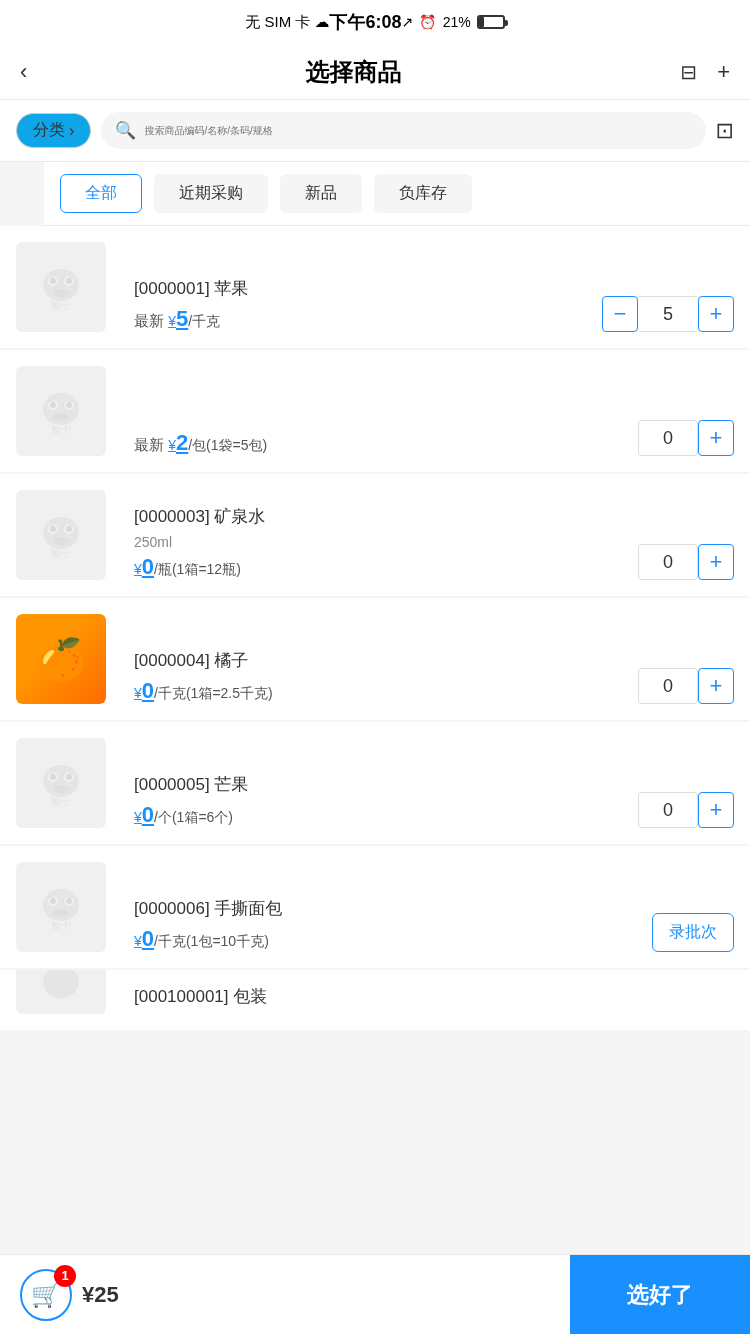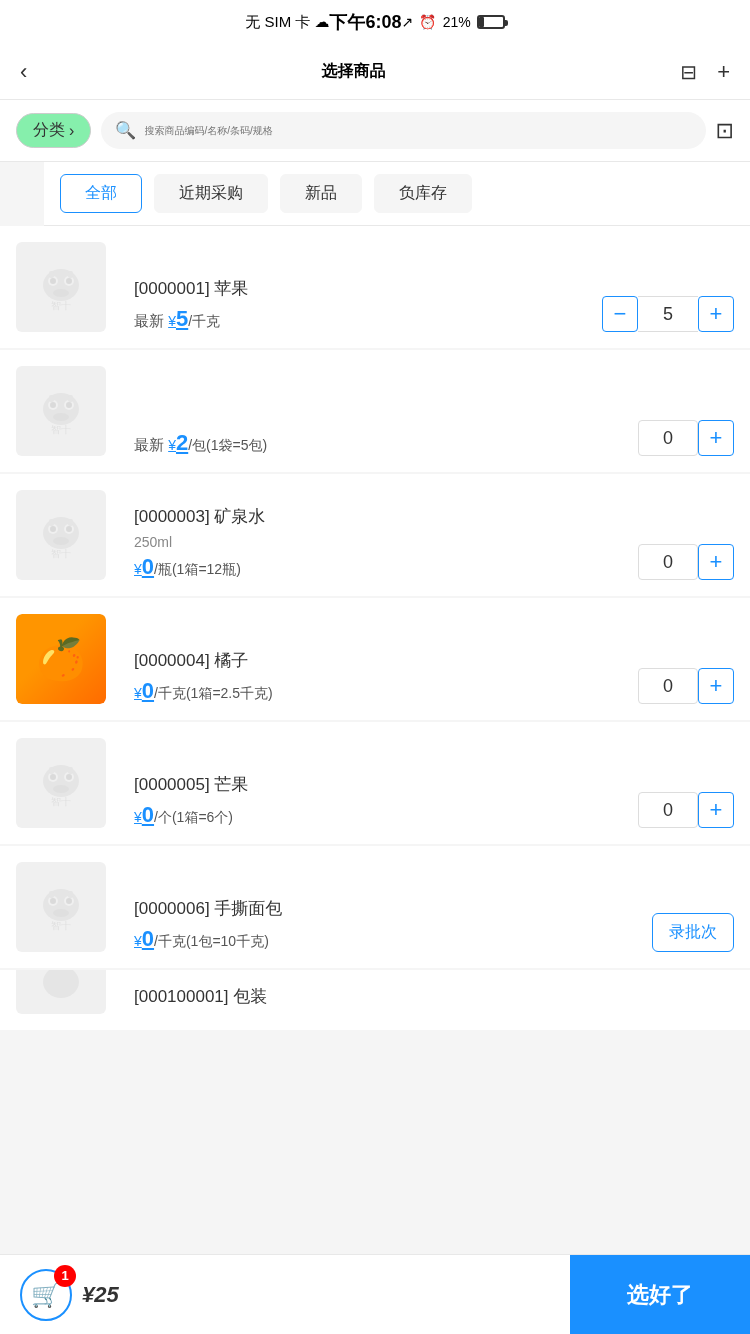--- a/index.html
+++ b/index.html
@@ -43,40 +43,40 @@
     .nav-bar {
       width: 100%;
       height: 56px;
       background: #fff;
       display: flex;
       align-items: center;
       justify-content: space-between;
       padding: 0 20px;
       border-bottom: 1px solid #e8e8e8;
     }
-    .nav-title { font-size: 16px; font-weight: 600; color: #000; }
+    .nav-title { font-size: 24px; font-weight: 600; color: #000; }
     .nav-left, .nav-right { display: flex; align-items: center; gap: 20px; }
     .nav-icon { font-size: 22px; color: #333; cursor: pointer; }
 
     
     .filter-bar {
       background: #fff;
       padding: 12px 16px;
       display: flex;
       align-items: center;
       gap: 10px;
       border-bottom: 1px solid #e8e8e8;
     }
     .category-btn {
       border: 1px solid #ccc;
       border-radius: 20px;
       padding: 6px 16px;
       font-size: 16px;
       color: #333;
-      background: #86efac;
+      background: #0ea5e9;
       cursor: pointer;
       white-space: nowrap;
       display: flex; align-items: center; gap: 4px;
     }
     .search-box {
       flex: 1;
       display: flex;
       align-items: center;
       background: #f5f5f5;
       border-radius: 20px;
@@ -208,21 +208,21 @@
       cursor: pointer;
     }
     .cart-badge {
       position: absolute; top: -6px; right: -6px;
       background: red; color: #fff;
       width: 22px; height: 22px;
       border-radius: 50%;
       font-size: 13px; font-weight: 700;
       display: flex; align-items: center; justify-content: center;
     }
-    .cart-total { font-size: 22px; color: #333; font-weight: 600; font-style: italic; }
+    .cart-total { font-size: 22px; color: #333; font-weight: 600; }
     .confirm-btn {
       width: 180px; height: 80px;
       background: #1a90ff;
       color: #fff;
       font-size: 22px;
       font-weight: 600;
       border: none;
       cursor: pointer;
       display: flex; align-items: center; justify-content: center;
     }

